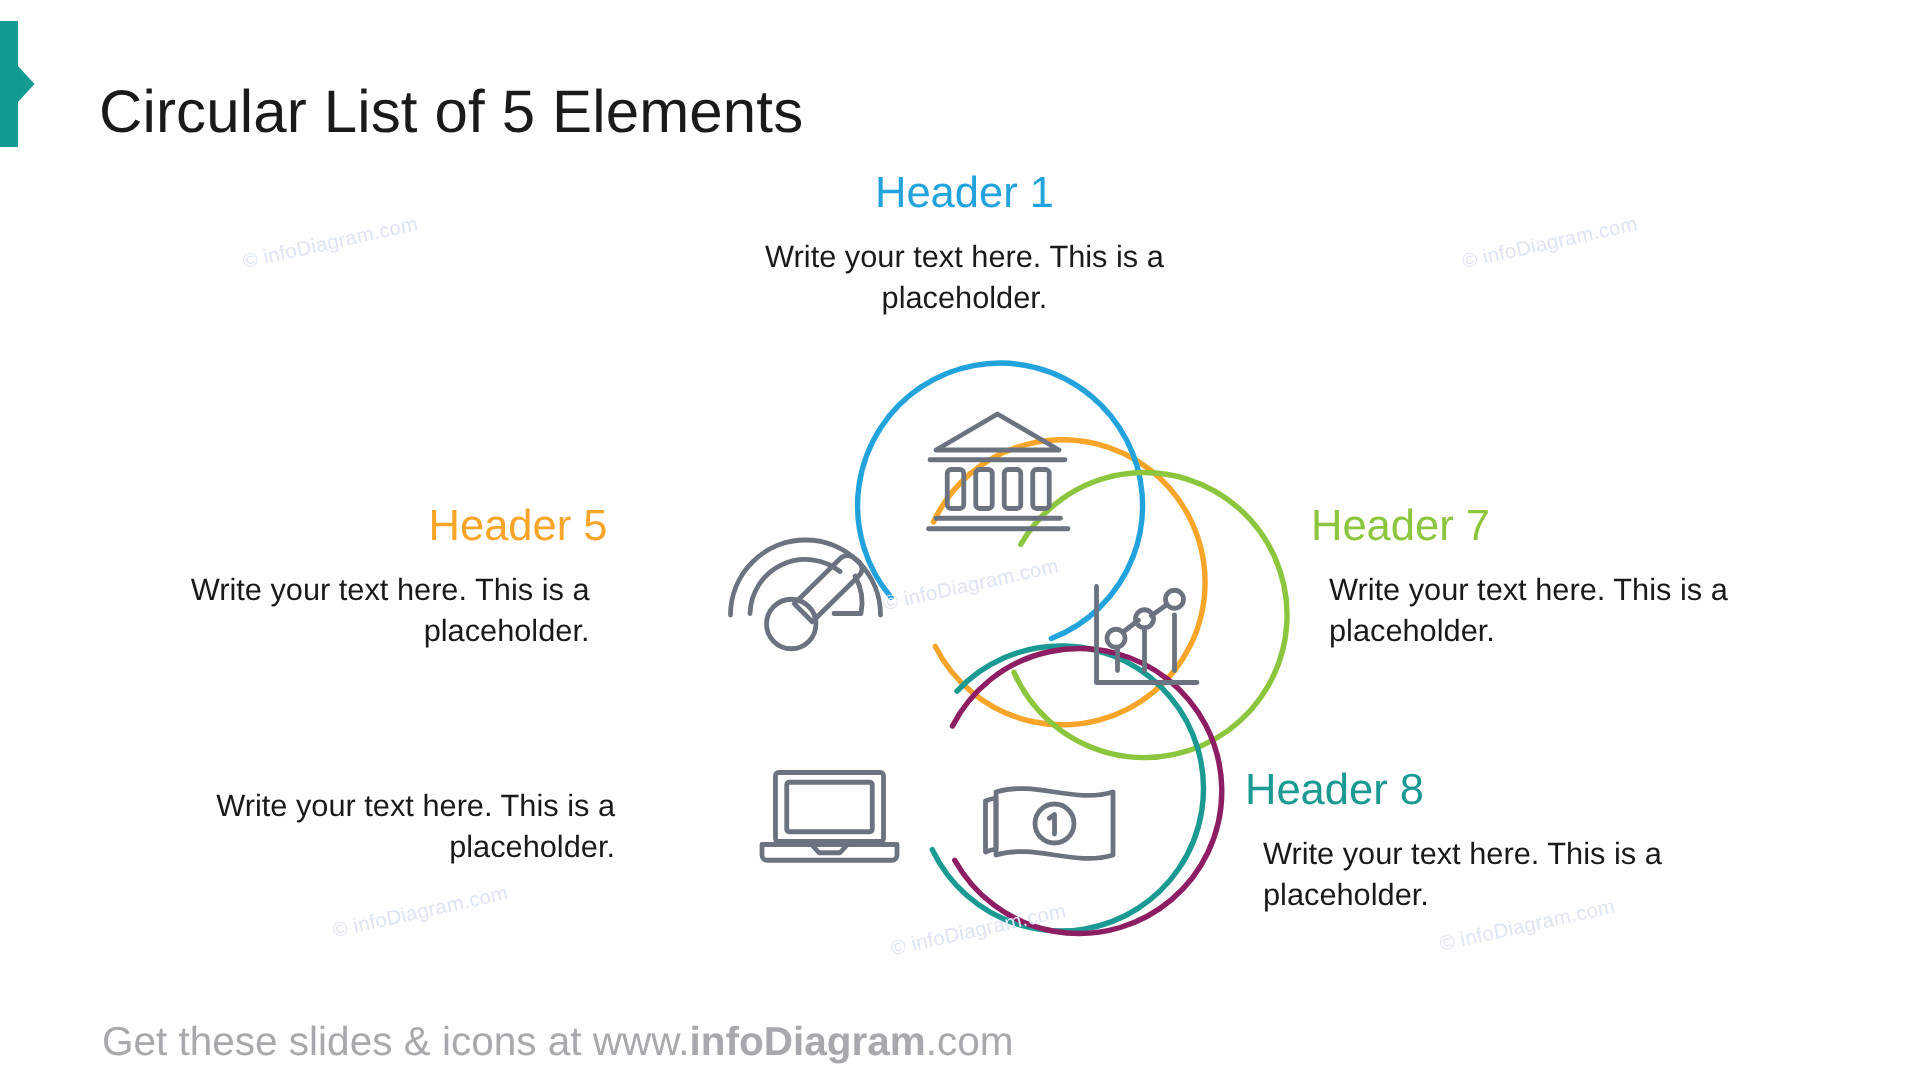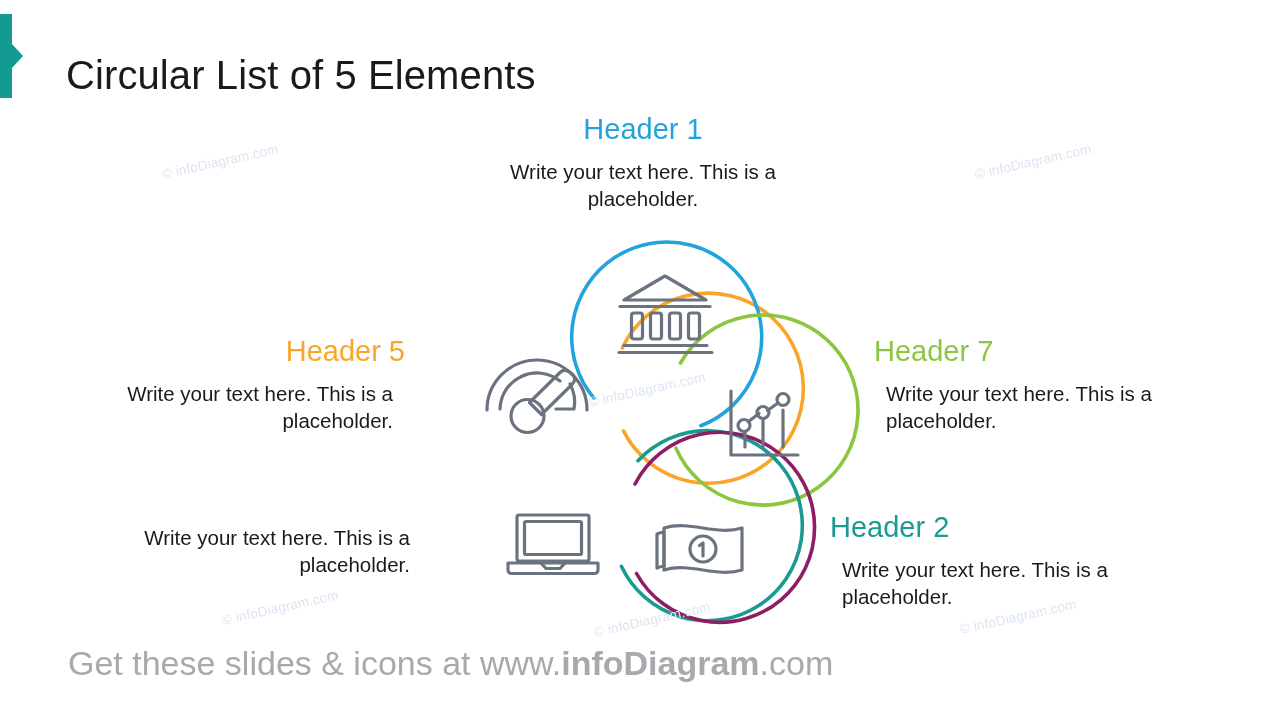--- a/index.html
+++ b/index.html
@@ -97,22 +97,22 @@
   #wm-2 { left: 975px; top: 167px; }
   #wm-3 { left: 589px; top: 395px; }
   #wm-4 { left: 594px; top: 625px; }
   #wm-5 { left: 960px; top: 622px; }
   #wm-6 { left: 222px; top: 613px; }
 
   
   .footer {
     position: absolute;
     left: 68px;
-    top: 644px;
-    font-size: 34px;
+    top: 679px;
+    font-size: 27px;
     color: #a7a9ac;
     font-weight: 300;
     white-space: nowrap;
   }
   .footer b { font-weight: 700; color: #a7a9ac; }
 </style>
 </head>
 <body>
 
 <div class="accent-bar"></div>
@@ -211,21 +211,21 @@
   <div class="hdr" style="color:#23A3DC">Header 1</div>
   <p class="body">Write your text here. This is a placeholder.</p>
 </div>
 
 <div class="block" id="block-2">
   <div class="hdr" style="color:#8CC63E">Header 7</div>
   <p class="body">Write your text here. This is a placeholder.</p>
 </div>
 
 <div class="block" id="block-3">
-  <div class="hdr" style="color:#1A9A92">Header 2</div>
+  <div class="hdr" style="color:#1A9A92">Header 8</div>
   <p class="body">Write your text here. This is a placeholder.</p>
 </div>
 
 <div class="block" id="block-4">
   <p class="body">Write your text here. This is a placeholder.</p>
 </div>
 
 <div class="block" id="block-5">
   <div class="hdr" style="color:#F9A529">Header 5</div>
   <p class="body">Write your text here. This is a placeholder.</p>

